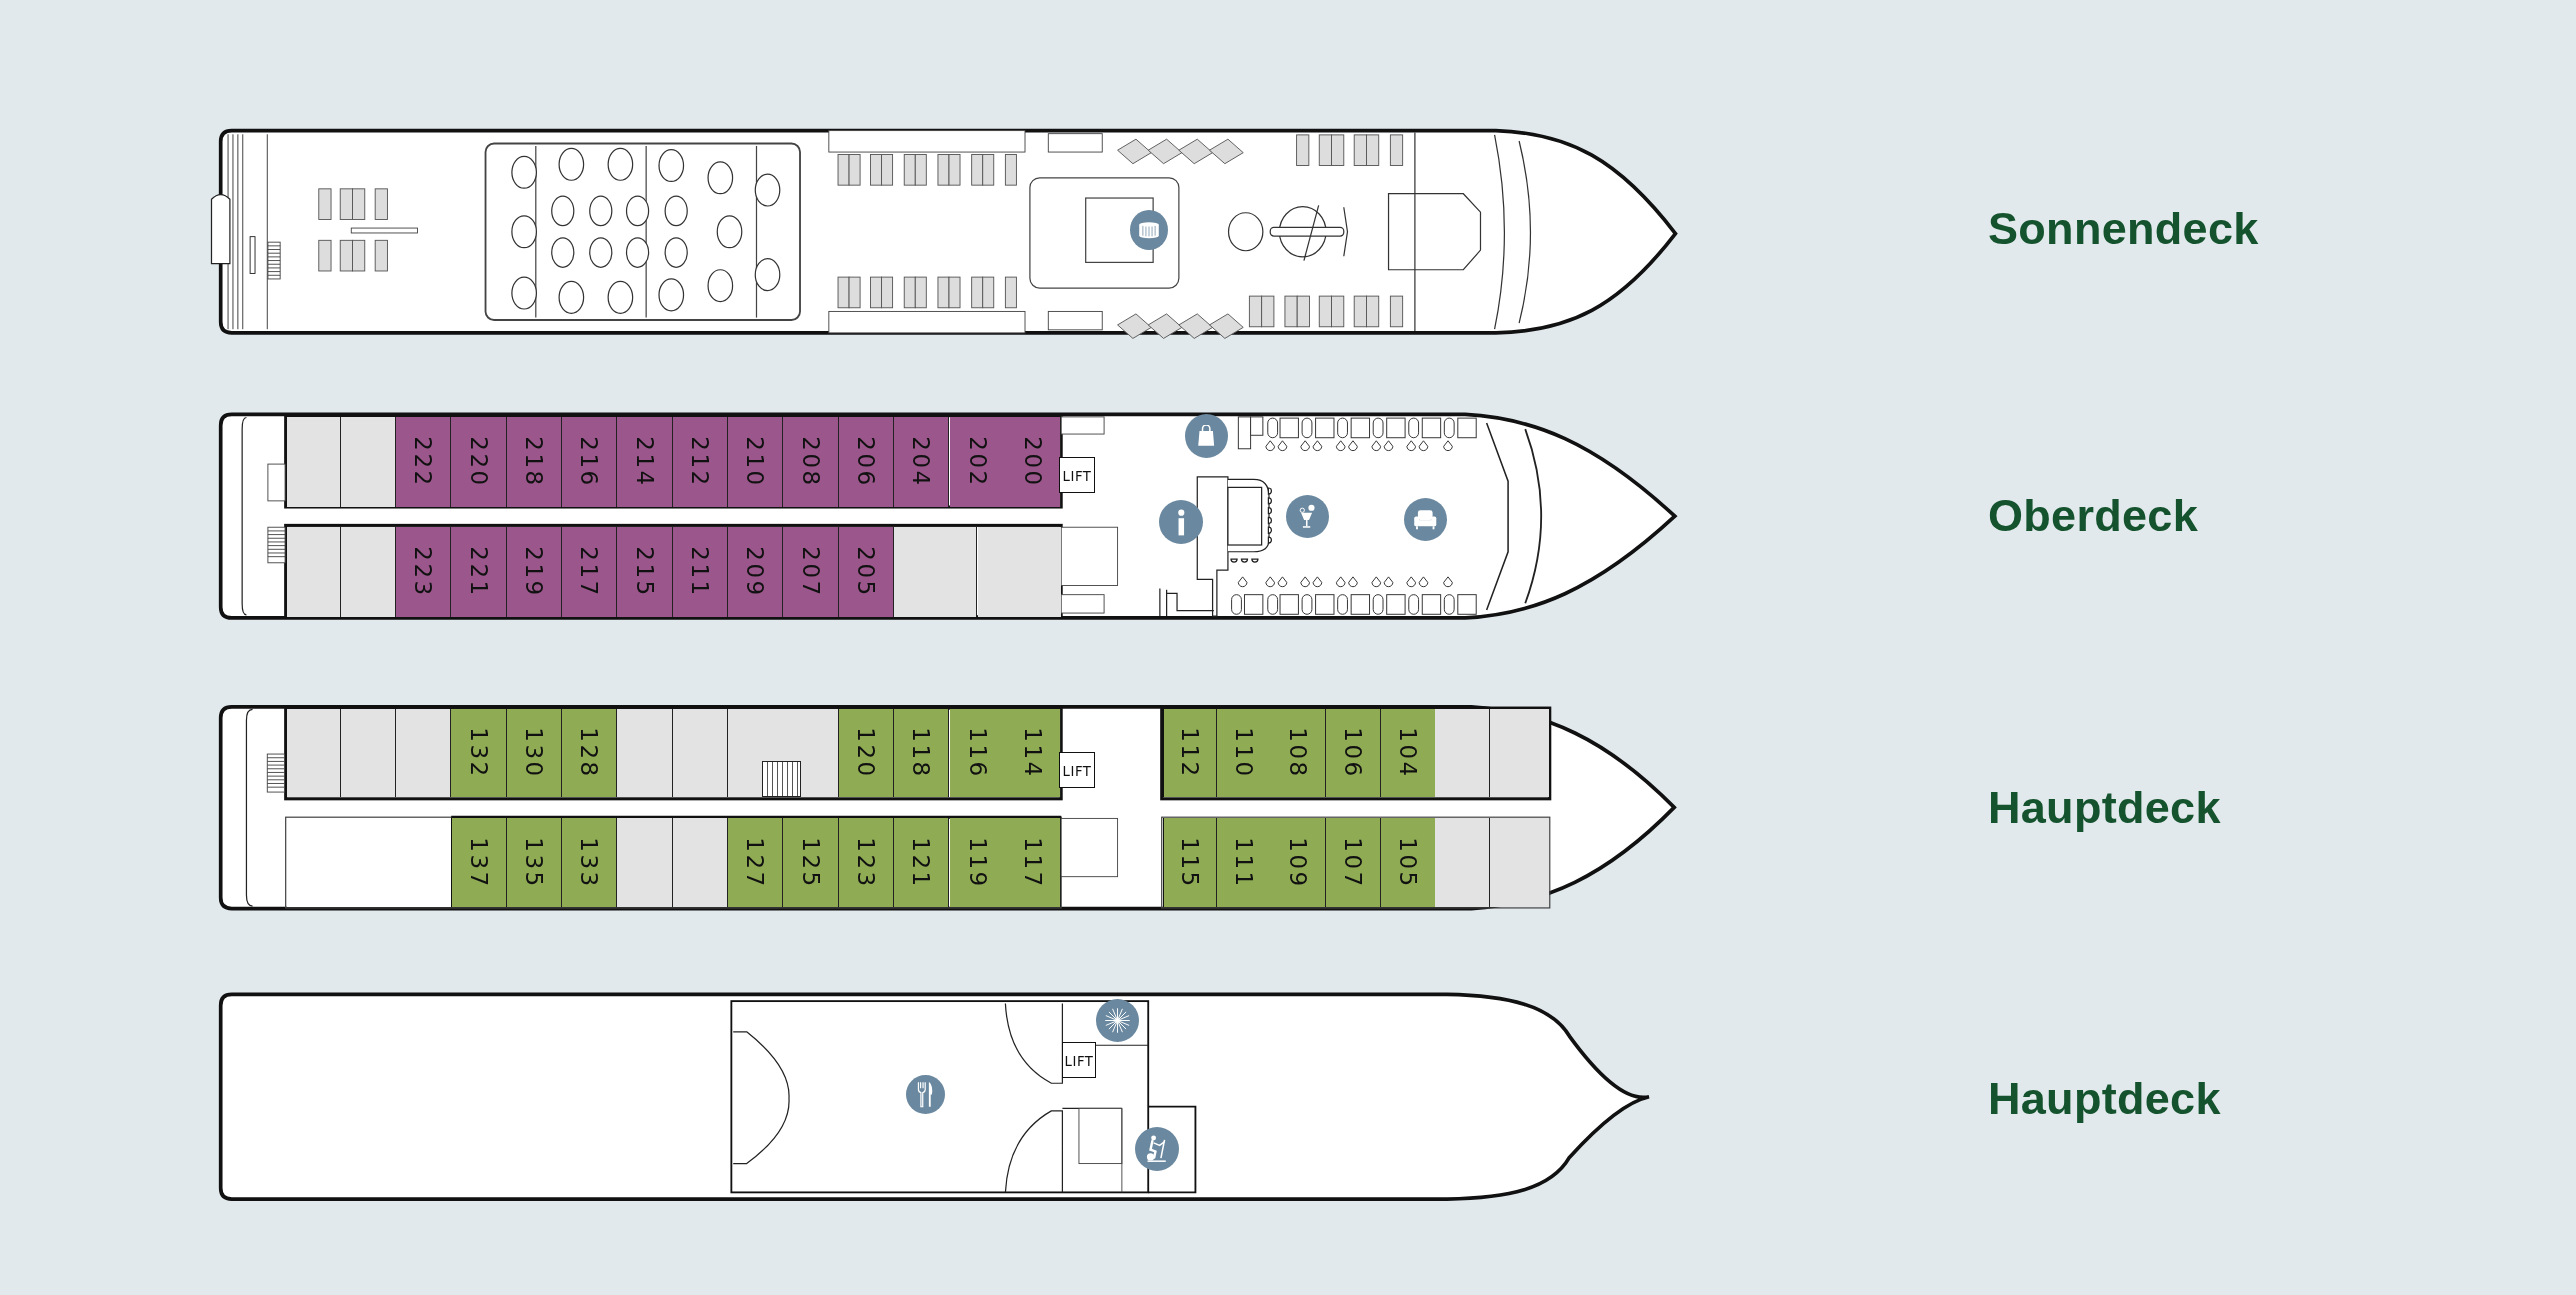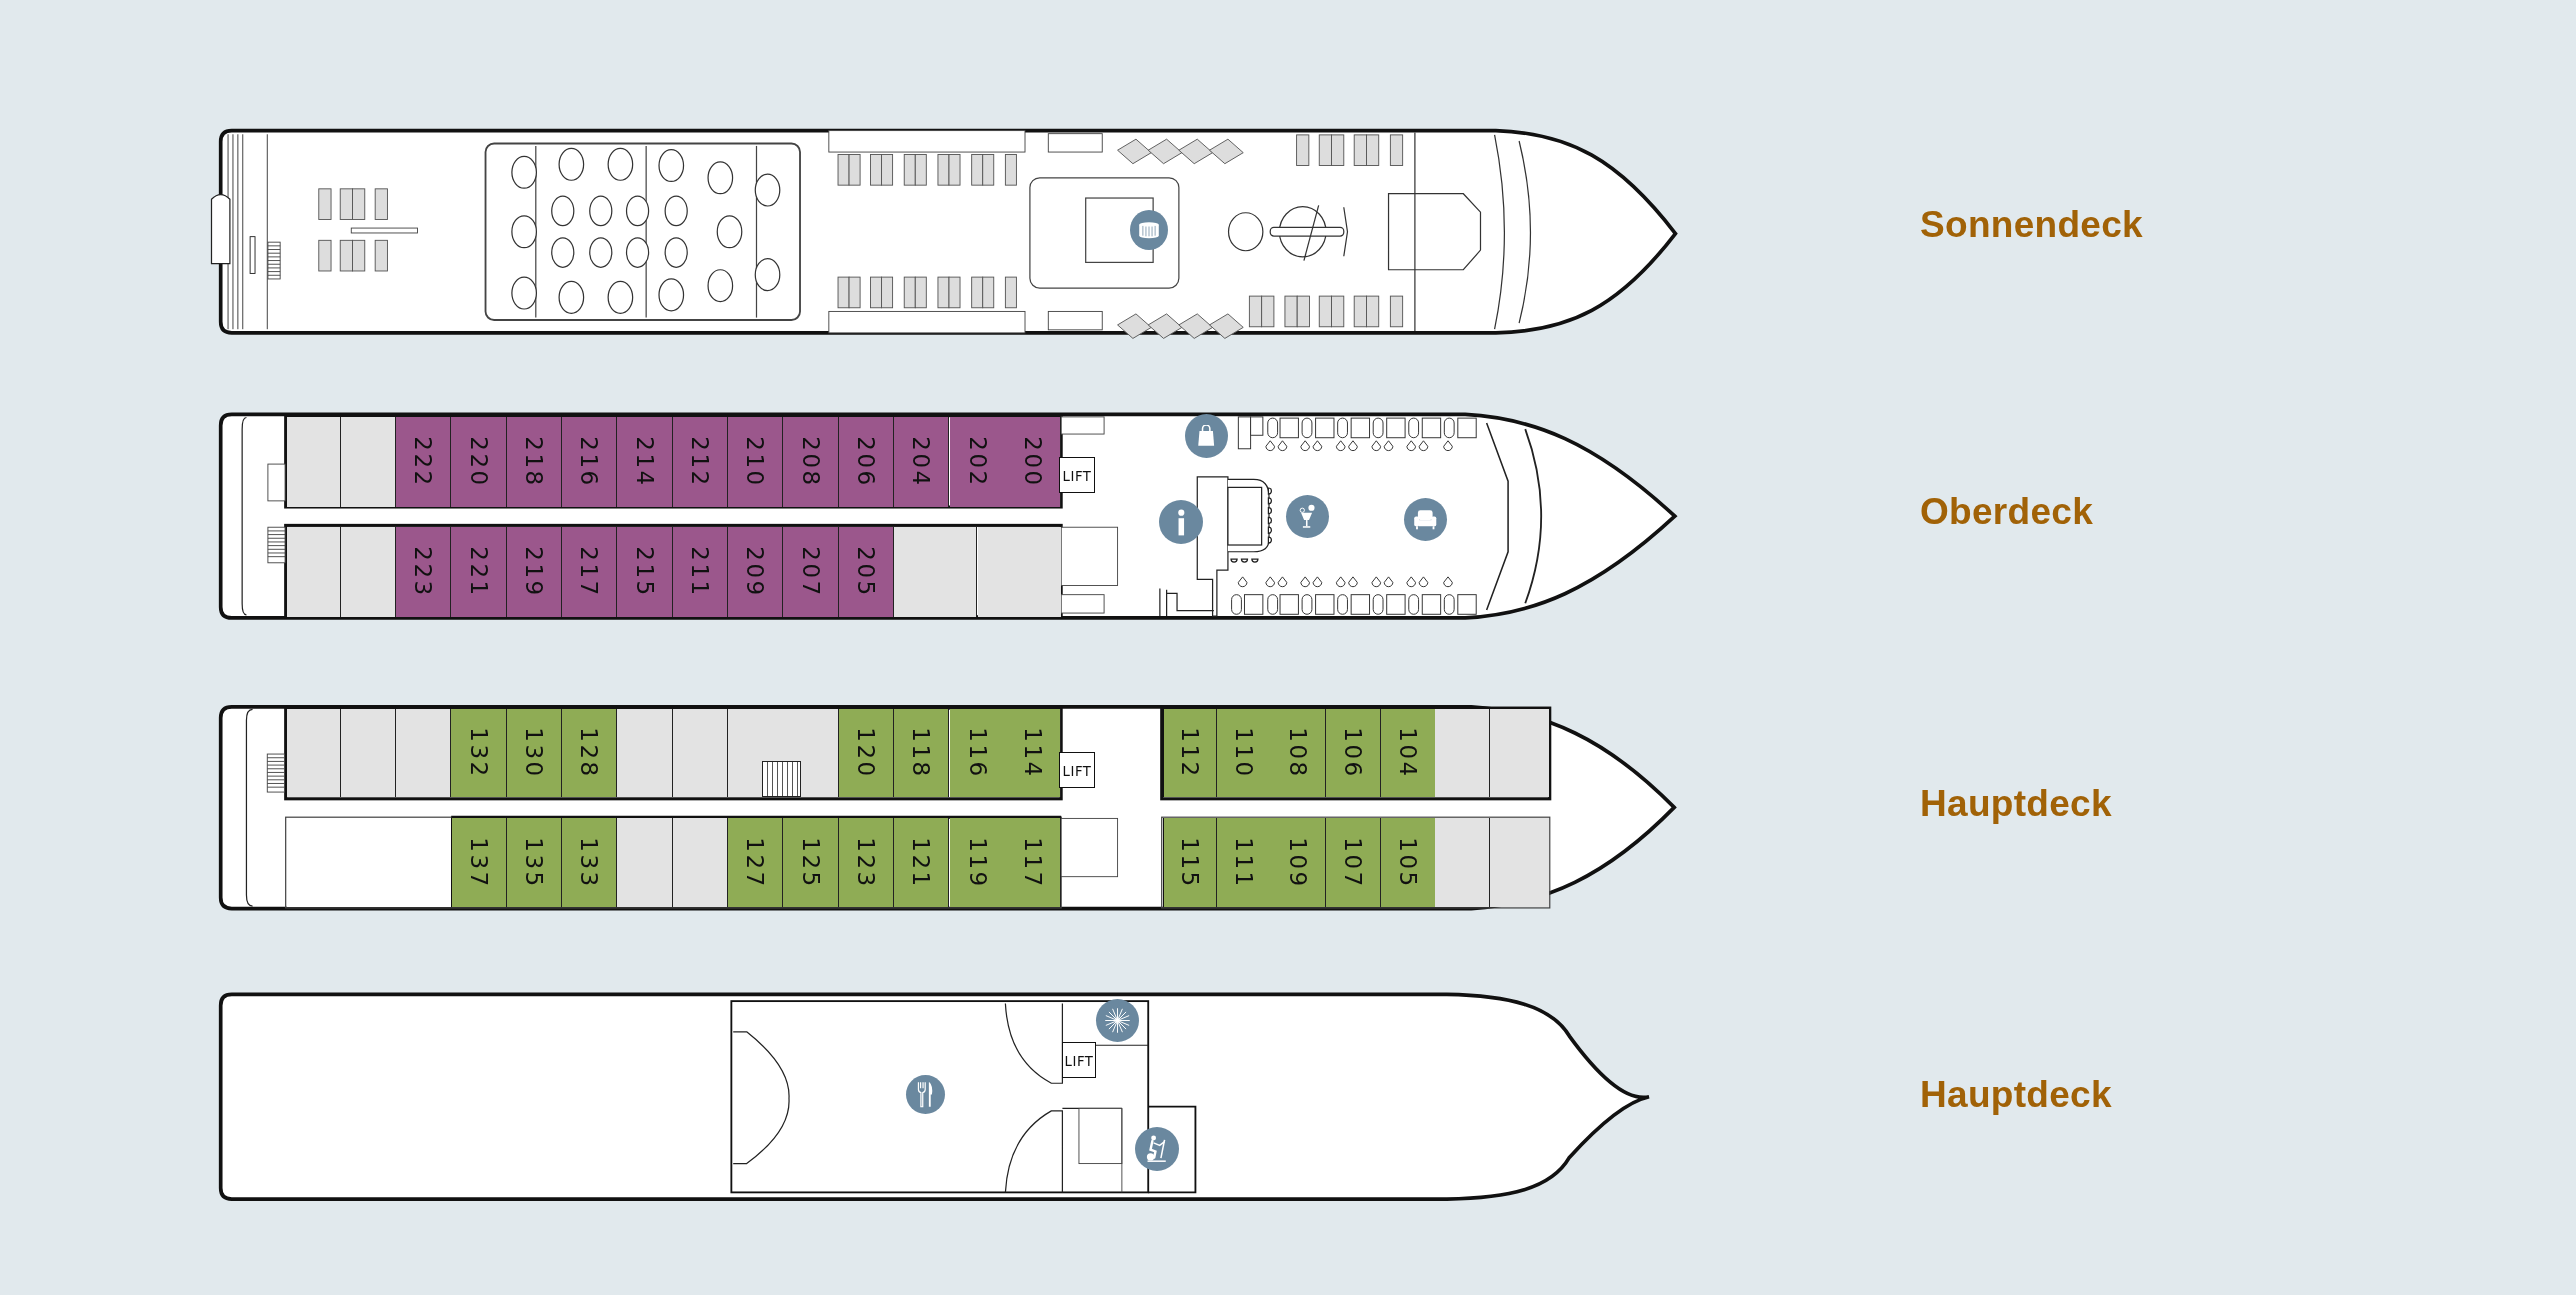--- a/index.html
+++ b/index.html
@@ -1,19 +1,19 @@
 <!DOCTYPE html>
 <html style="font-size:9.8px"><head>
 <meta charset="utf-8">
 <style>
   html,body{margin:0;padding:0;}
   body{width:2576px;height:1296px;background:#E1E9ED;position:relative;overflow:hidden;font-family:"DejaVu Sans","Liberation Sans",sans-serif;}
   .deck{position:absolute;left:0;top:0;width:2576px;height:1296px;}
   .deck svg{position:absolute;left:0;top:0;}
-  .deck-label{position:absolute;left:1920px;font-family:"Liberation Sans","DejaVu Sans",sans-serif;font-size:37px;font-weight:bold;color:#a16207;line-height:1;letter-spacing:0.3px;}
+  .deck-label{position:absolute;left:1988px;font-family:"Liberation Sans","DejaVu Sans",sans-serif;font-size:45px;font-weight:bold;color:#14532d;line-height:1;letter-spacing:0.3px;}
   .cabin{position:absolute;box-sizing:border-box;border-right:1.2px solid #222;display:flex;align-items:center;justify-content:center;}
   .cabin.purple{background:#9B578C;}
   .cabin.green{background:#8FAC55;}
   .cabin.grey{background:#E3E3E3;}
   .cabin.white{background:#FFFFFF;}
   .cabin span{display:block;transform:rotate(90deg);font-family:"DejaVu Sans","Liberation Sans",sans-serif;font-size:23px;color:#111;letter-spacing:2.5px;white-space:nowrap;}
   .lift{position:absolute;box-sizing:border-box;border:1.8px solid #111;background:#fff;font-family:"DejaVu Sans Condensed","DejaVu Sans",sans-serif;font-size:14.7px;color:#111;display:flex;align-items:center;justify-content:center;letter-spacing:0.6px;}
   .icon{position:absolute;border-radius:50%;background:#6A889F;display:flex;align-items:center;justify-content:center;}
   .icon svg{position:static;}
 </style>

